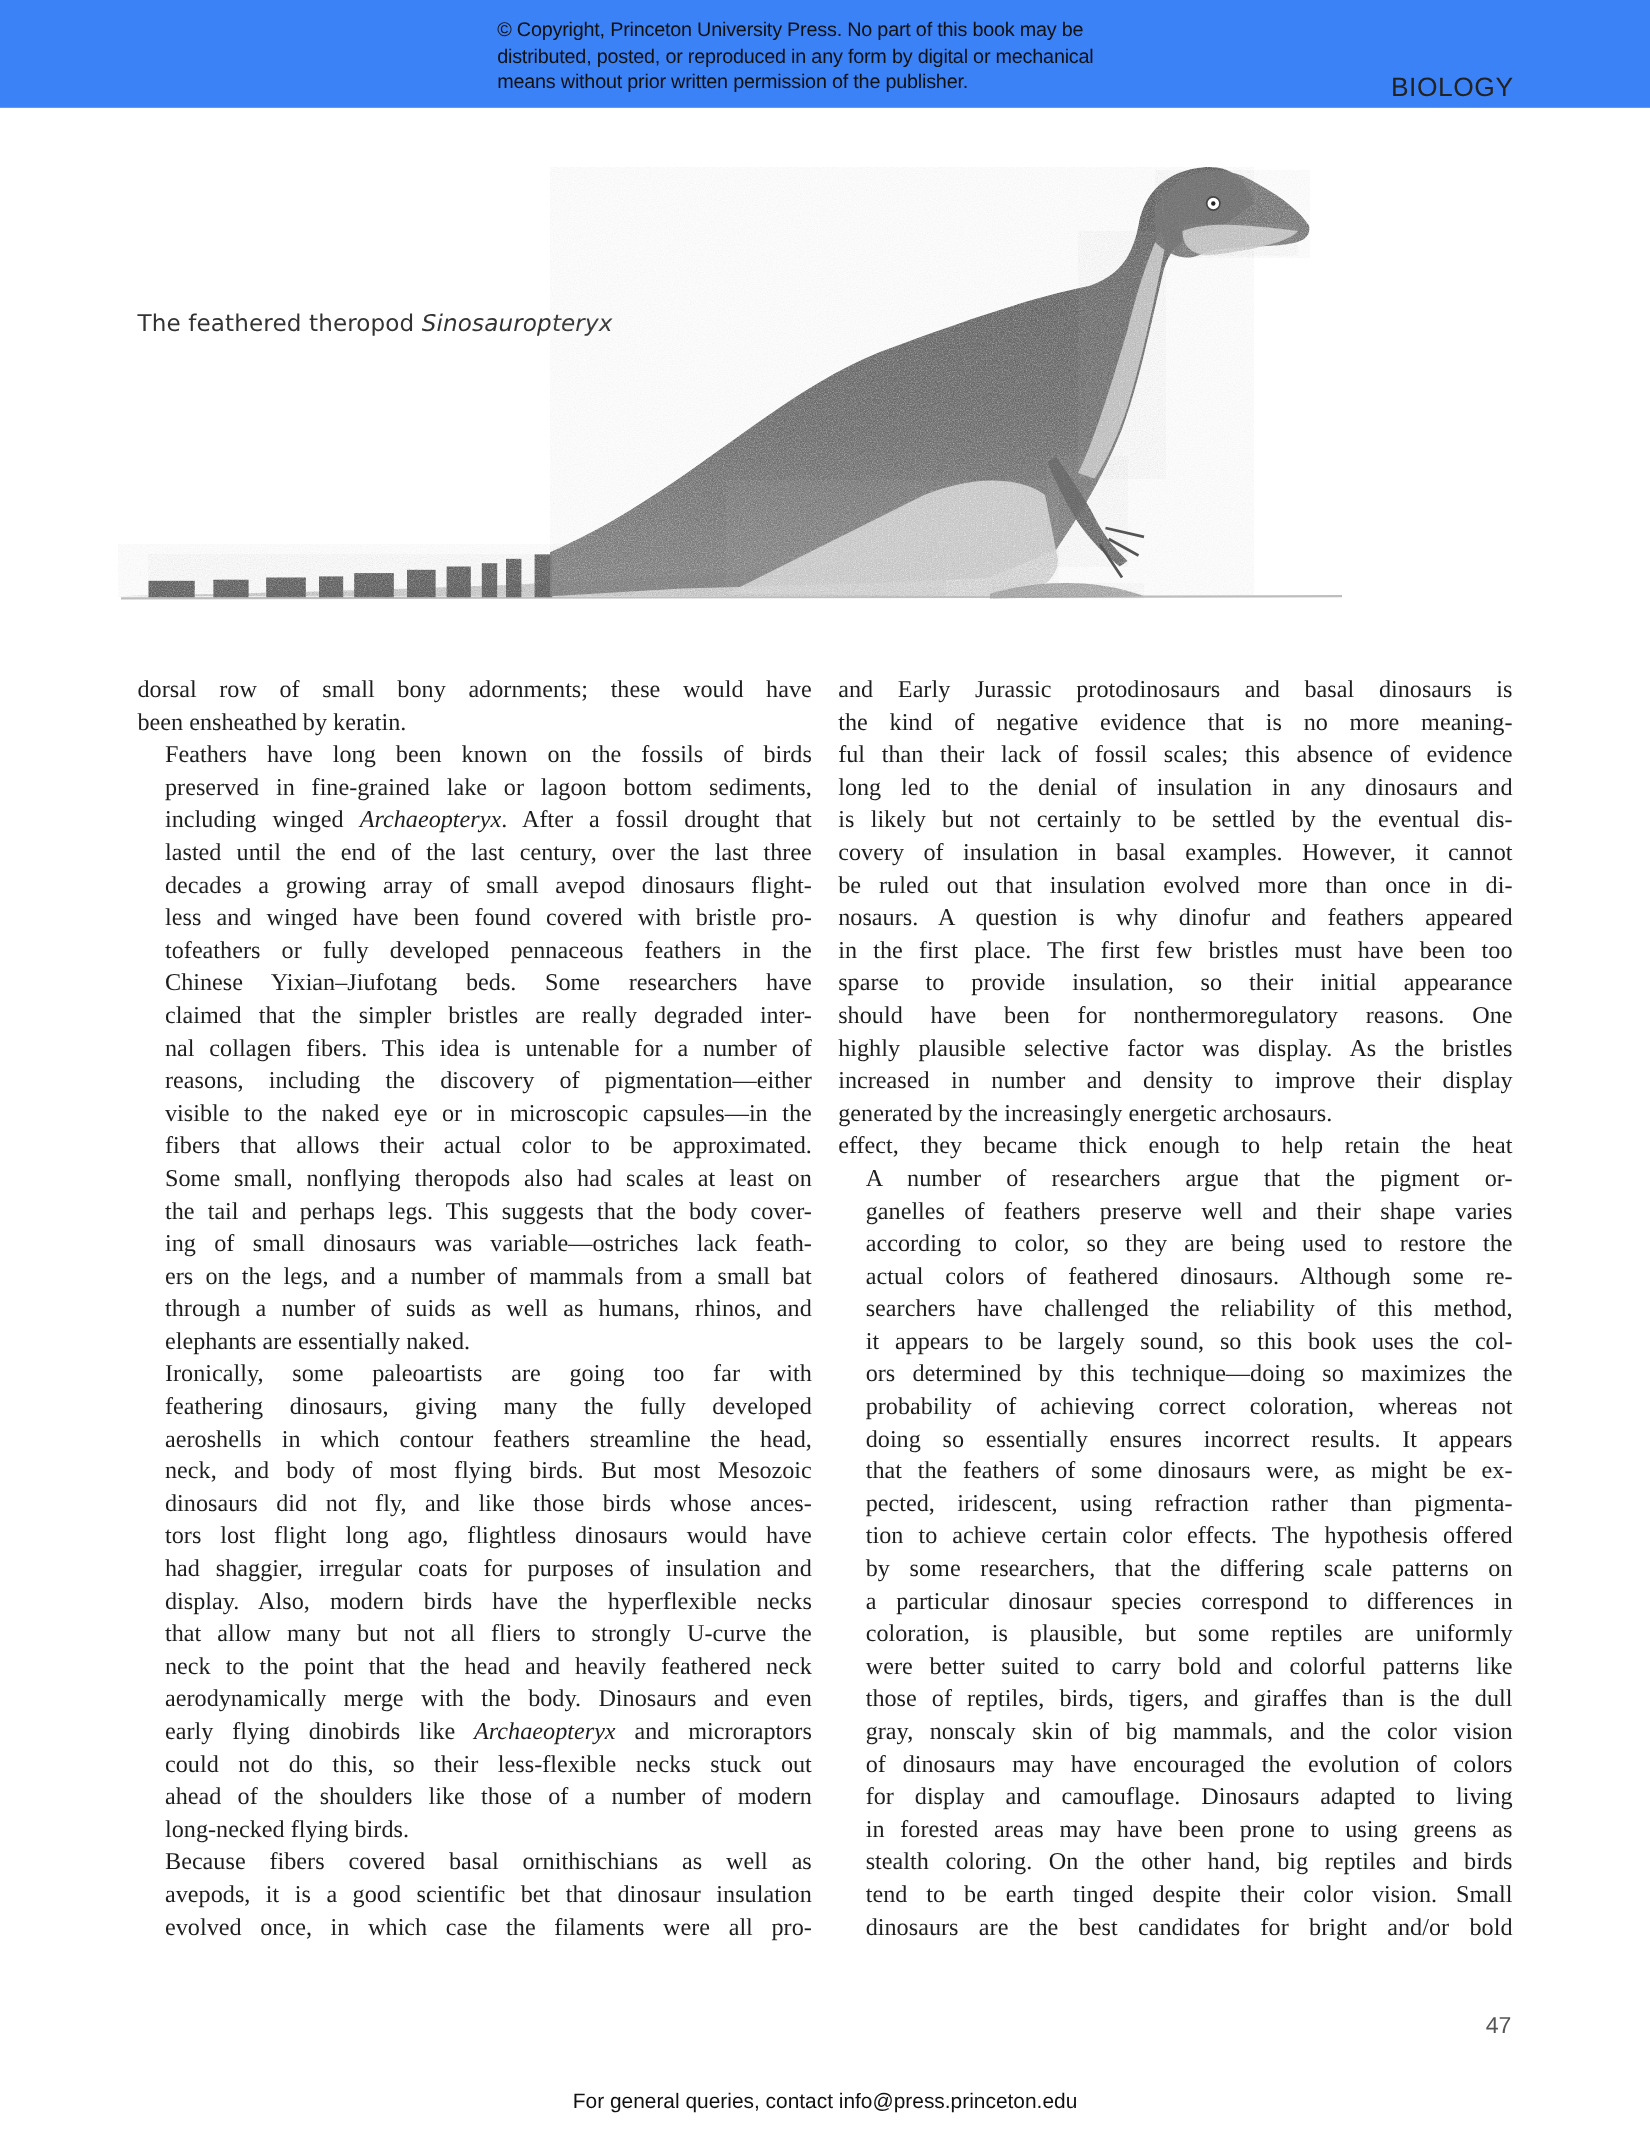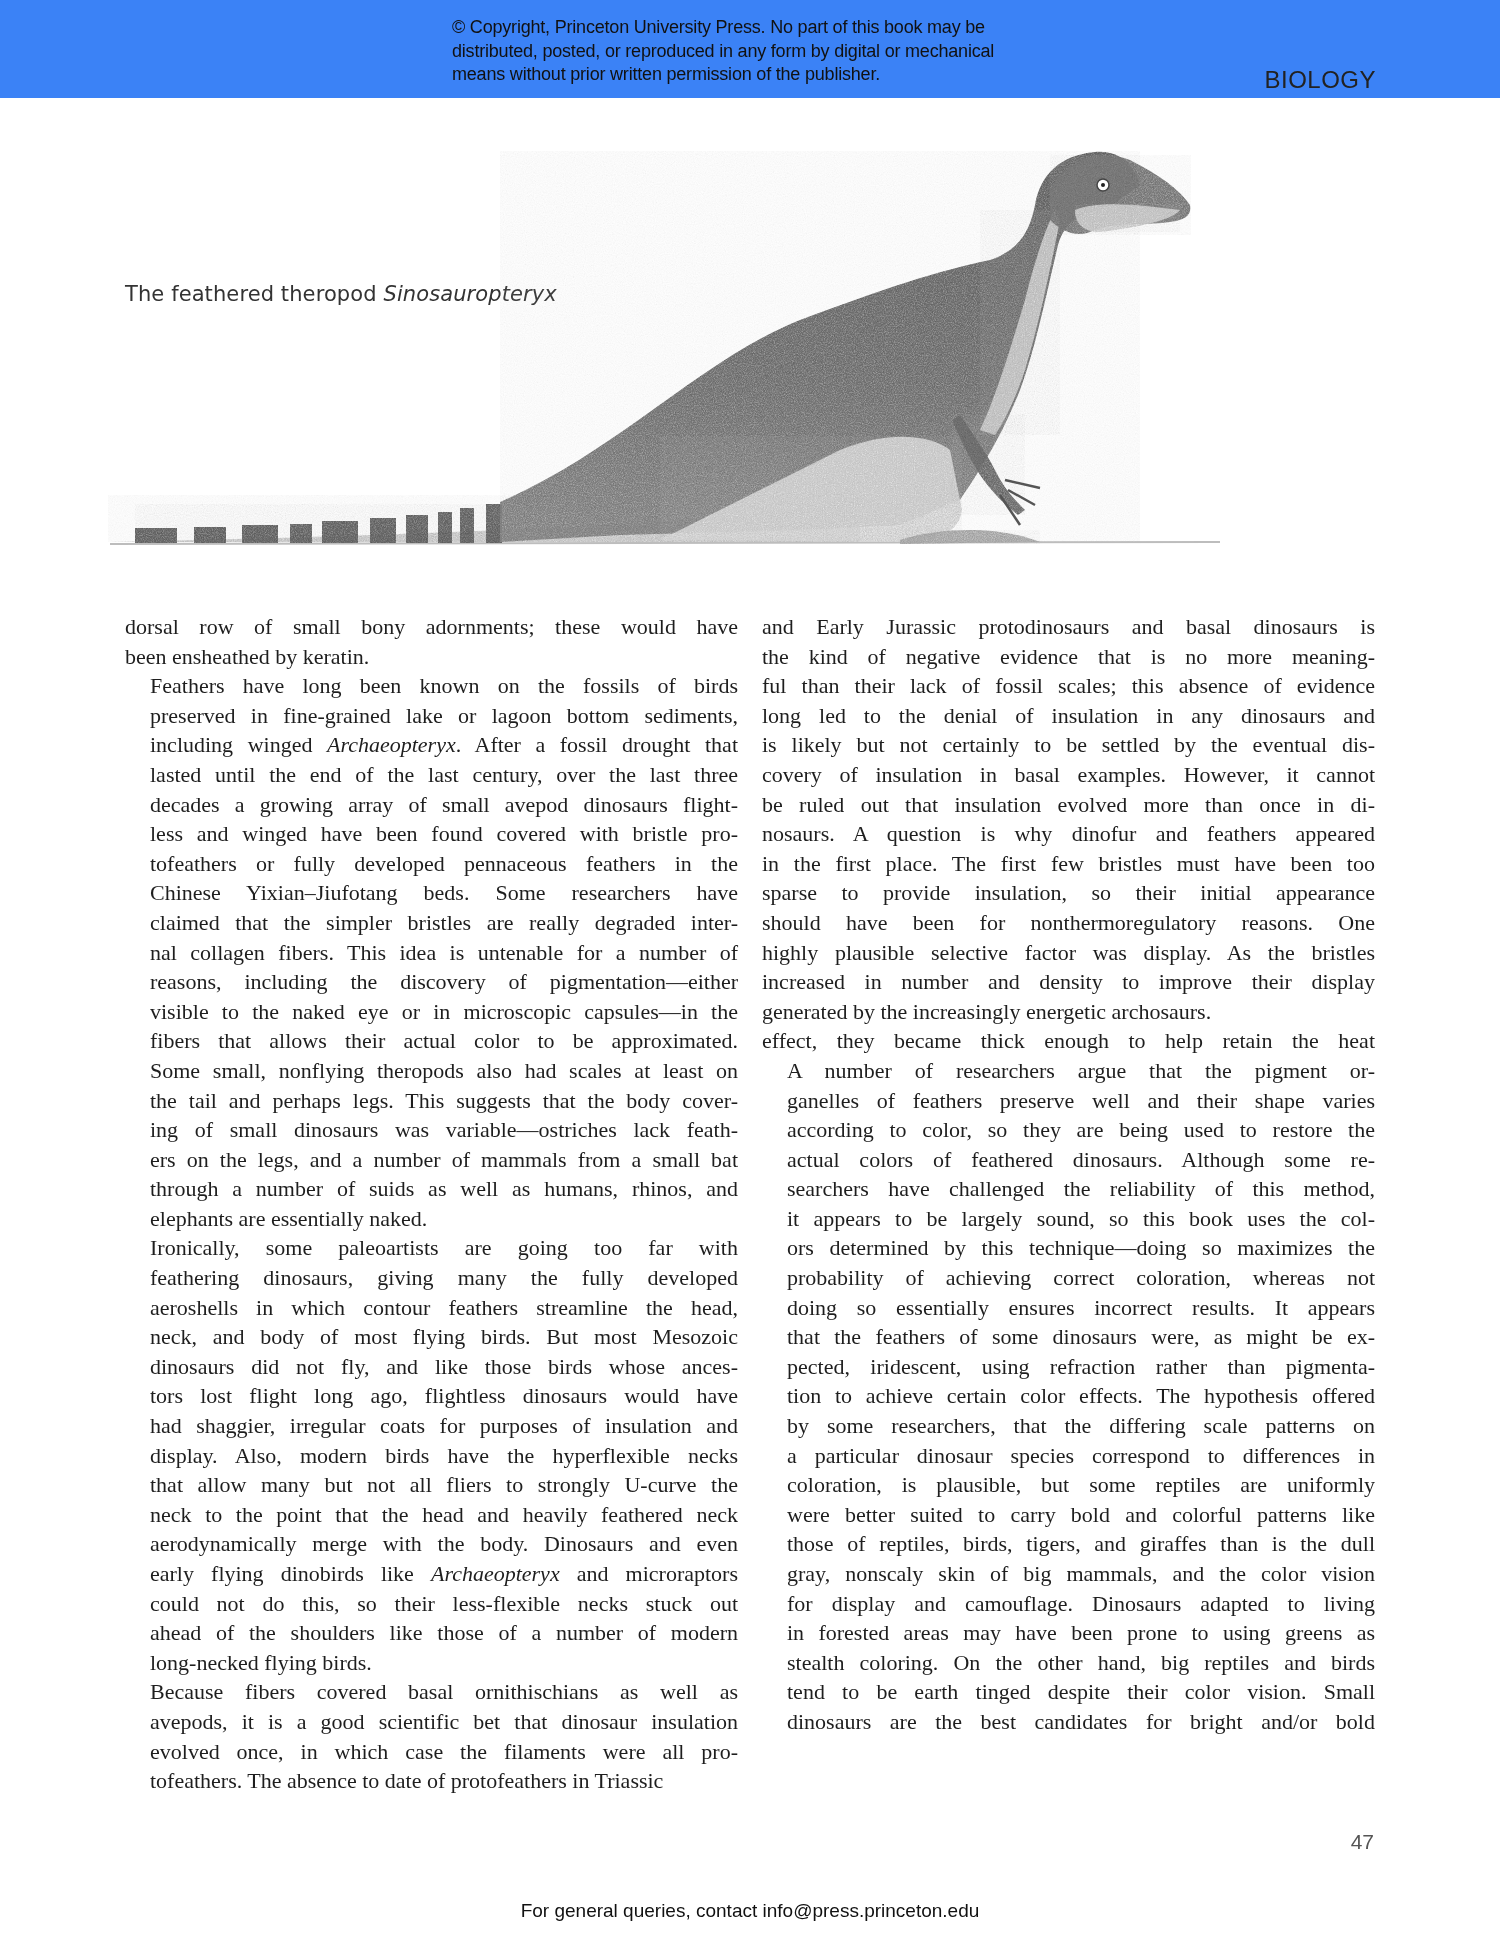--- a/index.html
+++ b/index.html
@@ -147,21 +147,20 @@
       <span class="line">aerodynamically merge with the body. Dinosaurs and even</span>
       <span class="line">early flying dinobirds like <i>Archaeopteryx</i> and microraptors</span>
       <span class="line">could not do this, so their less-flexible necks stuck out</span>
       <span class="line">ahead of the shoulders like those of a number of modern</span>
       <span class="line last">long-necked flying birds.</span>
     </p>
     <p class="indent">
       <span class="line" style="text-indent: 25px;">Because fibers covered basal ornithischians as well as</span>
       <span class="line">avepods, it is a good scientific bet that dinosaur insulation</span>
       <span class="line">evolved once, in which case the filaments were all pro-</span>
-      <span class="line last">tofeathers. The absence to date of protofeathers in Triassic</span>
     </p>
   </div>
 <div class="col right" id="rightCol">
     <p>
       <span class="line">and Early Jurassic protodinosaurs and basal dinosaurs is</span>
       <span class="line">the kind of negative evidence that is no more meaning-</span>
       <span class="line">ful than their lack of fossil scales; this absence of evidence</span>
       <span class="line">long led to the denial of insulation in any dinosaurs and</span>
       <span class="line">is likely but not certainly to be settled by the eventual dis-</span>
       <span class="line">covery of insulation in basal examples. However, it cannot</span>
@@ -187,20 +186,21 @@
       <span class="line">doing so essentially ensures incorrect results. It appears</span>
       <span class="line">that the feathers of some dinosaurs were, as might be ex-</span>
       <span class="line">pected, iridescent, using refraction rather than pigmenta-</span>
       <span class="line">tion to achieve certain color effects. The hypothesis offered</span>
       <span class="line">by some researchers, that the differing scale patterns on</span>
       <span class="line">a particular dinosaur species correspond to differences in</span>
       <span class="line">coloration, is plausible, but some reptiles are uniformly</span>
       <span class="line">were better suited to carry bold and colorful patterns like</span>
       <span class="line">those of reptiles, birds, tigers, and giraffes than is the dull</span>
       <span class="line">gray, nonscaly skin of big mammals, and the color vision</span>
+      <span class="line">of dinosaurs may have encouraged the evolution of colors</span>
       <span class="line">for display and camouflage. Dinosaurs adapted to living</span>
       <span class="line">in forested areas may have been prone to using greens as</span>
       <span class="line">stealth coloring. On the other hand, big reptiles and birds</span>
       <span class="line">tend to be earth tinged despite their color vision. Small</span>
       <span class="line">dinosaurs are the best candidates for bright and/or bold</span>
     </p>
   </div>
 
 <div class="page-number">47</div>
 <div class="footer">For general queries, contact info@press.princeton.edu</div>

